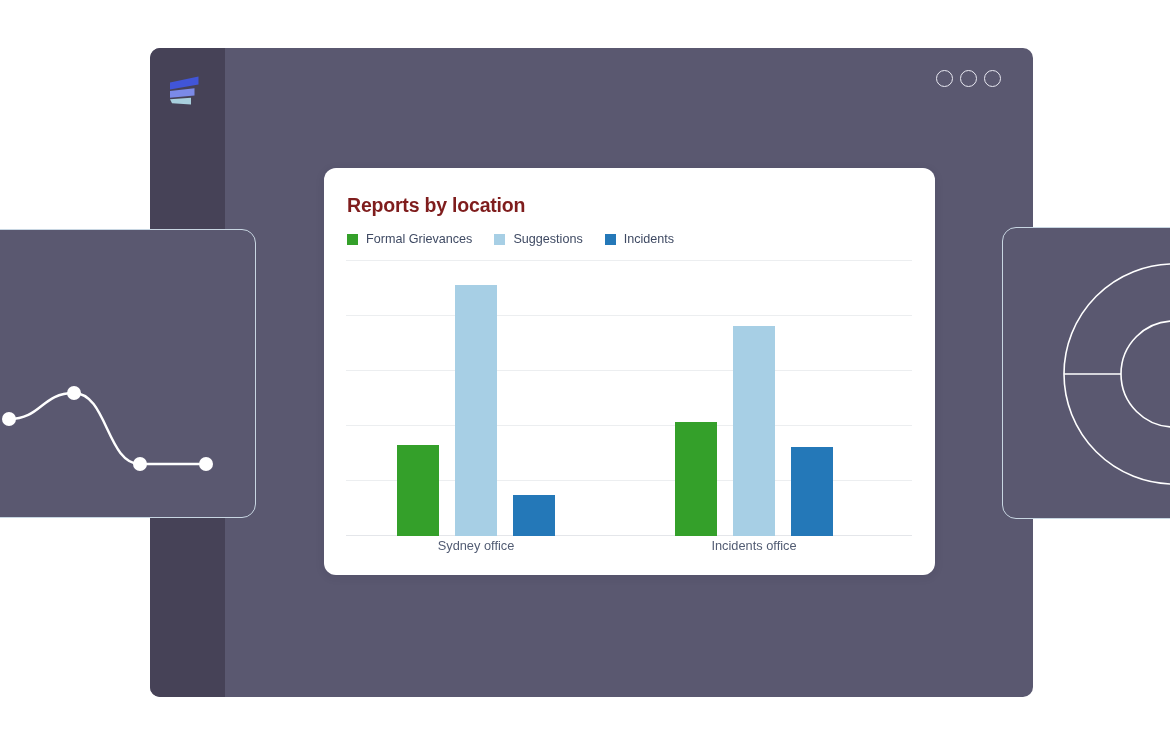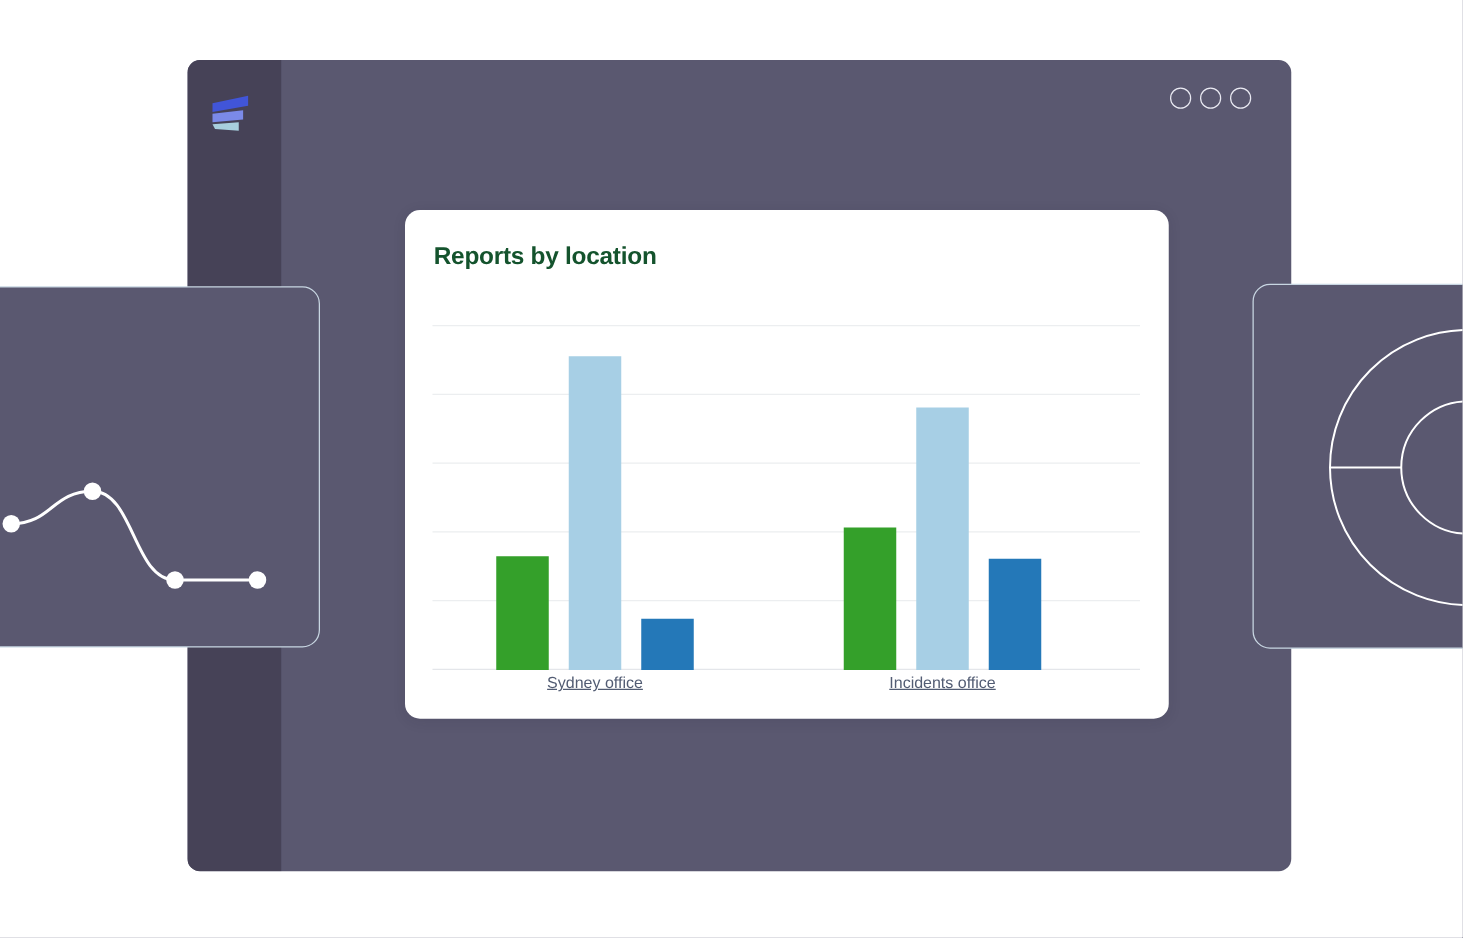--- a/index.html
+++ b/index.html
@@ -85,21 +85,21 @@
     border-radius: 12px;
     box-shadow: 0 2px 10px rgba(30,30,50,0.10);
     overflow: hidden;
   }
   .card-title {
     position: absolute;
     left: 23px;
     top: 26px;
     font-size: 19.5px;
     font-weight: bold;
-    color: #14532d;
+    color: #7f1d1d;
     letter-spacing: -0.2px;
     text-align: center;
   }
   .legend {
     position: absolute;
     left: 23px;
     top: 64px;
     display: flex;
     align-items: center;
     gap: 22px;
@@ -151,21 +151,20 @@
     top: 370px;
     width: 566px;
     height: 22px;
   }
   .x-label {
     position: absolute;
     font-size: 12.8px;
     color: #525c73;
     transform: translateX(-50%);
     white-space: nowrap;
-    text-decoration: underline;
   }
 
   
   .float-card {
     position: absolute;
     background: #5a5870;
     border: 1.5px solid #c8d6e2;
     box-sizing: border-box;
   }
   .card-left {
@@ -228,20 +227,34 @@
         <circle cx="171" cy="146" r="110" fill="none" stroke="#ffffff" stroke-width="1.6"></circle>
         <circle cx="171" cy="146" r="53" fill="none" stroke="#ffffff" stroke-width="1.6"></circle>
         <line x1="61" y1="146" x2="118" y2="146" stroke="#ffffff" stroke-width="1.6"></line>
       </svg>
   </div>
 
   <div class="chart-card">
 
     <div class="card-title">Reports by location</div>
 
+    <div class="legend" id="legend">
+        <div class="legend-item">
+          <span class="legend-swatch" style="background: rgb(52, 160, 42);"></span>
+          <span class="legend-label">Formal Grievances</span>
+        </div>
+        <div class="legend-item">
+          <span class="legend-swatch" style="background: rgb(167, 207, 229);"></span>
+          <span class="legend-label">Suggestions</span>
+        </div>
+        <div class="legend-item">
+          <span class="legend-swatch" style="background: rgb(36, 120, 184);"></span>
+          <span class="legend-label">Incidents</span>
+        </div>
+      </div>
 
     <div class="plot" id="plot">
         <div class="gridline" style="bottom: 55px;"></div>
         <div class="gridline" style="bottom: 110px;"></div>
         <div class="gridline" style="bottom: 165px;"></div>
         <div class="gridline" style="bottom: 220px;"></div>
         <div class="gridline" style="bottom: 275px;"></div>
         <div class="axis-line" style="bottom: 0px;"></div>
         <div class="bar" style="left: 51px; width: 42px; height: 90.75px; background: rgb(52, 160, 42);"></div>
         <div class="bar" style="left: 109px; width: 42px; height: 250.8px; background: rgb(167, 207, 229);"></div>

